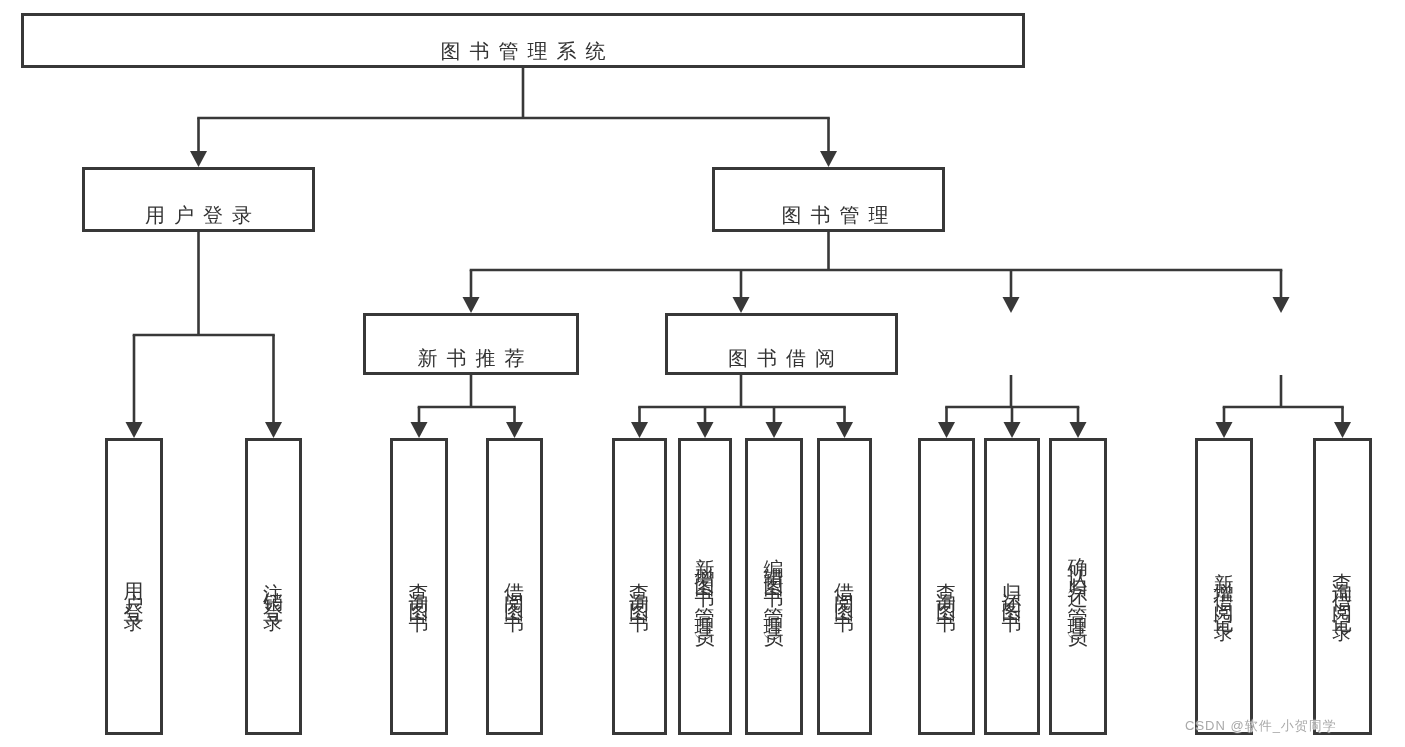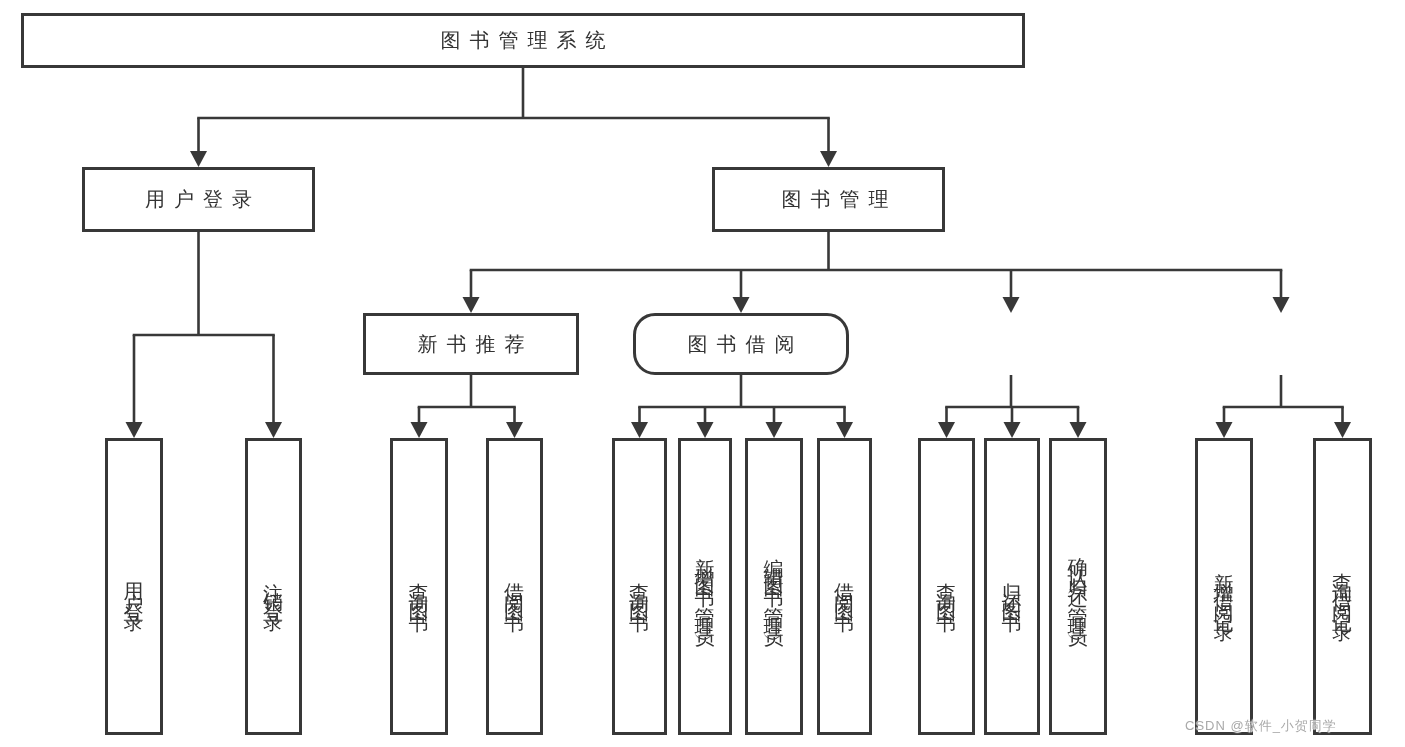--- a/index.html
+++ b/index.html
@@ -3,28 +3,28 @@
 <meta charset="utf-8">
 <style>
   html,body{margin:0;padding:0;background:#fff;}
   #canvas{
     position:relative;width:1405px;height:747px;background:#fff;
     font-family:"Liberation Sans", sans-serif;overflow:hidden;
   }
   svg.wires{position:absolute;left:0;top:0;z-index:0;}
   .hbox{
     position:absolute;box-sizing:border-box;background:#fff;
-    border:3px solid #383838;display:flex;align-items:center;justify-content:center;
+    border:3px solid #383838;display:flex;align-items:flex-end;justify-content:center;
     font-size:20px;color:#333;letter-spacing:9px;padding-left:9px;z-index:2;
   }
   #root{left:21px;top:13px;width:1004px;height:55px;}
   #n-user{left:82px;top:167px;width:233px;height:65px;}
   #n-mgmt{left:712px;top:167px;width:233px;height:65px;padding-left:22px;}
   #n-rec{left:363px;top:313px;width:216px;height:62px;}
-  #n-bor{left:633px;top:313px;width:216px;height:62px;border-radius:22px;}
+  #n-bor{left:665px;top:313px;width:233px;height:62px;}
   #n-cur{left:903px;top:313px;width:216px;height:62px;}
   #n-rcd{left:1172px;top:313px;width:218px;height:62px;}
   .vbox{
     position:absolute;top:438px;height:297px;box-sizing:border-box;background:#fff;
     border:3px solid #383838;display:flex;align-items:center;justify-content:center;z-index:2;
   }
   .vbox .vtext{
     writing-mode:vertical-lr;text-orientation:mixed;
     font-size:20px;letter-spacing:10px;color:#333;line-height:1;white-space:nowrap;
   }

